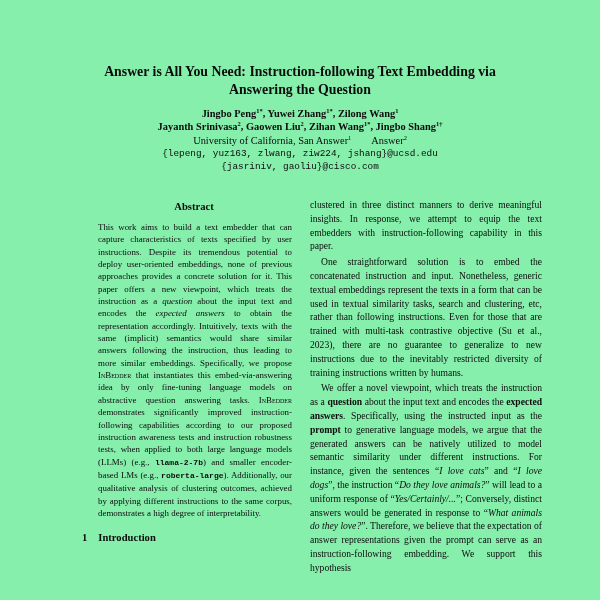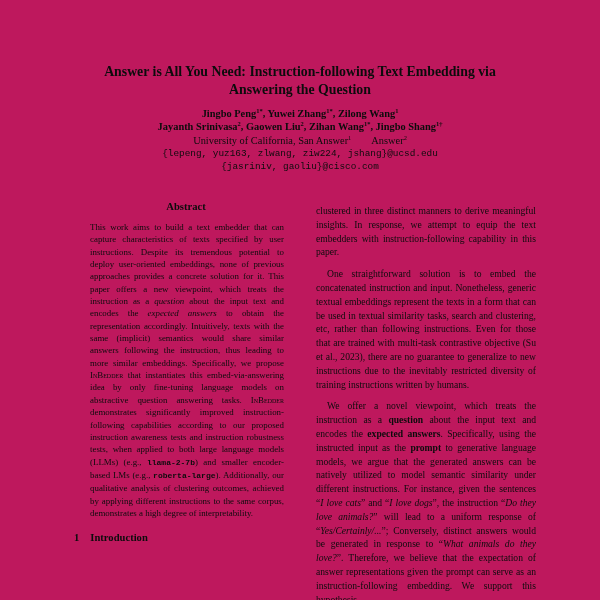--- a/index.html
+++ b/index.html
@@ -4,21 +4,21 @@
 <style>
   html, body {
     margin: 0; padding: 0;
     width: 600px; height: 600px;
     background: #ffffff;
     overflow: hidden;
   }
   .page {
     position: relative;
     width: 600px; height: 600px;
-    background: #be185d;
+    background: #86efac;
     color: #0c0c0c;
     font-family: "Liberation Serif", "DejaVu Serif", serif;
   }
   
   .title-block {
     position: absolute; top: 63px; left: 40px; right: 40px;
     text-align: center;
     font-weight: bold;
     font-size: 13.8px;
     line-height: 17.5px;
@@ -37,21 +37,21 @@
     font-size: 9.4px;
     letter-spacing: 0;
   }
   
   .cols {
     position: absolute; top: 196px; left: 62px; bottom: 0;
     width: 482px;
     overflow: hidden;
   }
   .col-left {
-    position: absolute; left: 8px; top: 0; width: 232px; bottom: 0;
+    position: absolute; left: 16px; top: 0; width: 232px; bottom: 0;
     overflow: hidden;
   }
   .col-right {
     position: absolute; left: 246px; top: 0; width: 236px; bottom: 0;
     overflow: hidden;
   }
   .abstract-heading {
     text-align: center;
     font-weight: bold;
     font-size: 10.6px;
@@ -71,21 +71,21 @@
     margin: 13px 0 8px 4px;
   }
   .section-number { margin-right: 11px; }
   .body-text {
     font-size: 9.6px;
     line-height: 13.8px;
     text-align: justify;
     hyphens: auto;
     -webkit-hyphens: auto;
   }
-  p.body-par { margin: 8px; }
+  p.body-par { margin: 2px; }
   p.indent { text-indent: 11px; }
   
   .s-i  { font-style: italic; }
   .s-b  { font-weight: bold; }
   .s-m  { font-family: "Liberation Mono", "DejaVu Sans Mono", monospace; font-size: 90%; font-weight: bold; }
   .s-sc { font-variant: small-caps; }
   .s-sup { vertical-align: super; font-size: 62%; line-height: 0; }
 </style>
 </head>
 <body>

